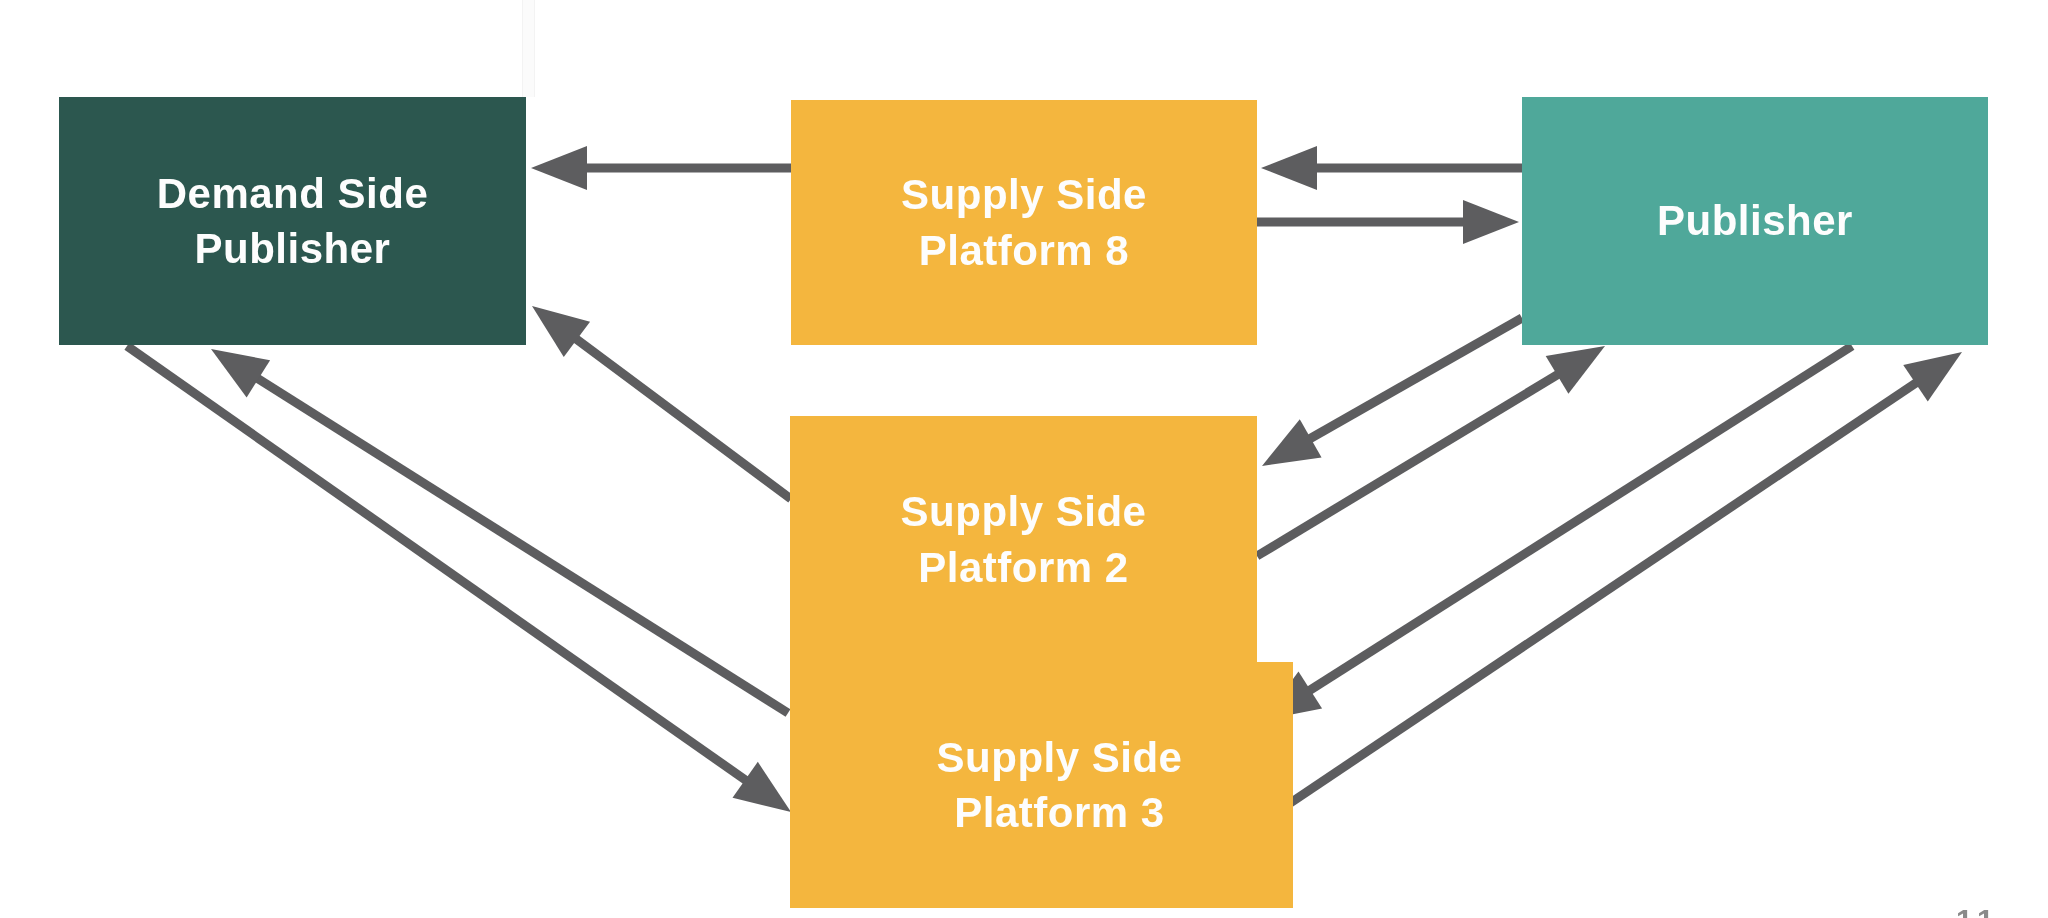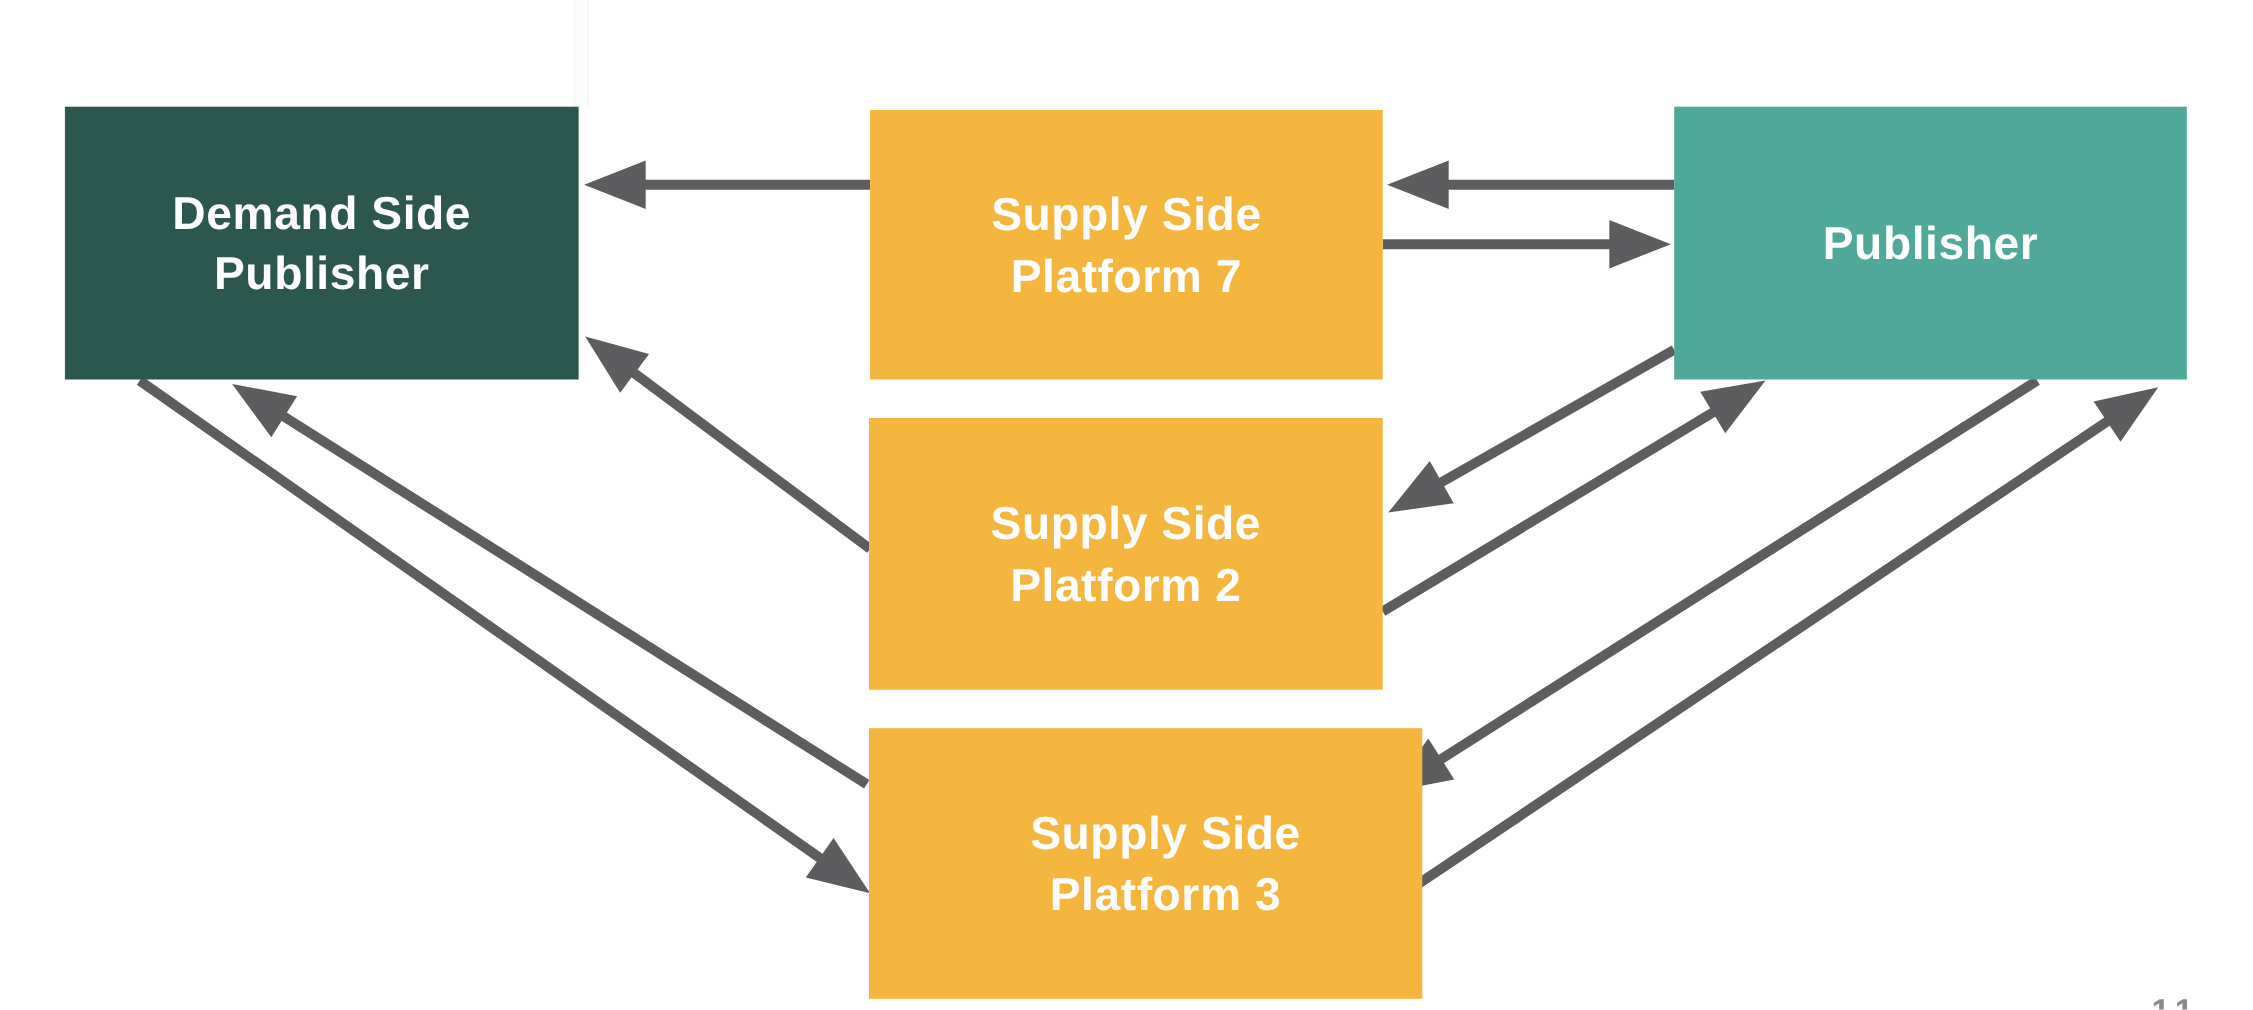--- a/index.html
+++ b/index.html
@@ -76,24 +76,24 @@
         <line x1="1259" y1="824" x2="1918.8280951893012" y2="380.9859730734706" stroke="#5d5d5f" stroke-width="9"></line>
         <polygon points="1962,352 1927.7704757349466,401.48069996057166 1903.2438831343175,364.95062665921114" fill="#5d5d5f"></polygon>
       </g>
     </svg>
 
   <div class="node n-dsp" style="background: rgb(44, 87, 79); color: rgb(253, 253, 253);">
     <div class="lbl">Demand Side Publisher</div>
   </div>
 
   <div class="node n-ssp1" style="background: rgb(244, 182, 62); color: rgb(253, 253, 253);">
-    <div class="lbl">Supply Side Platform 7</div>
+    <div class="lbl">Supply Side Platform 8</div>
   </div>
 
-  <div class="node n-ssp2" style="background: rgb(244, 182, 62); color: rgb(253, 253, 253);">
+  <div class="node n-ssp2" style="background: rgb(244, 182, 62); color: rgb(253, 253, 253); margin-top: 36px;">
     <div class="lbl">Supply Side Platform 2</div>
   </div>
 
   <div class="node n-ssp3" style="background: rgb(244, 182, 62); color: rgb(253, 253, 253); padding-left: 36px;">
     <div class="lbl">Supply Side Platform 3</div>
   </div>
 
   <div class="node n-pub" style="background: rgb(79, 168, 154); color: rgb(253, 253, 253);">
     <div class="lbl">Publisher</div>
   </div>

